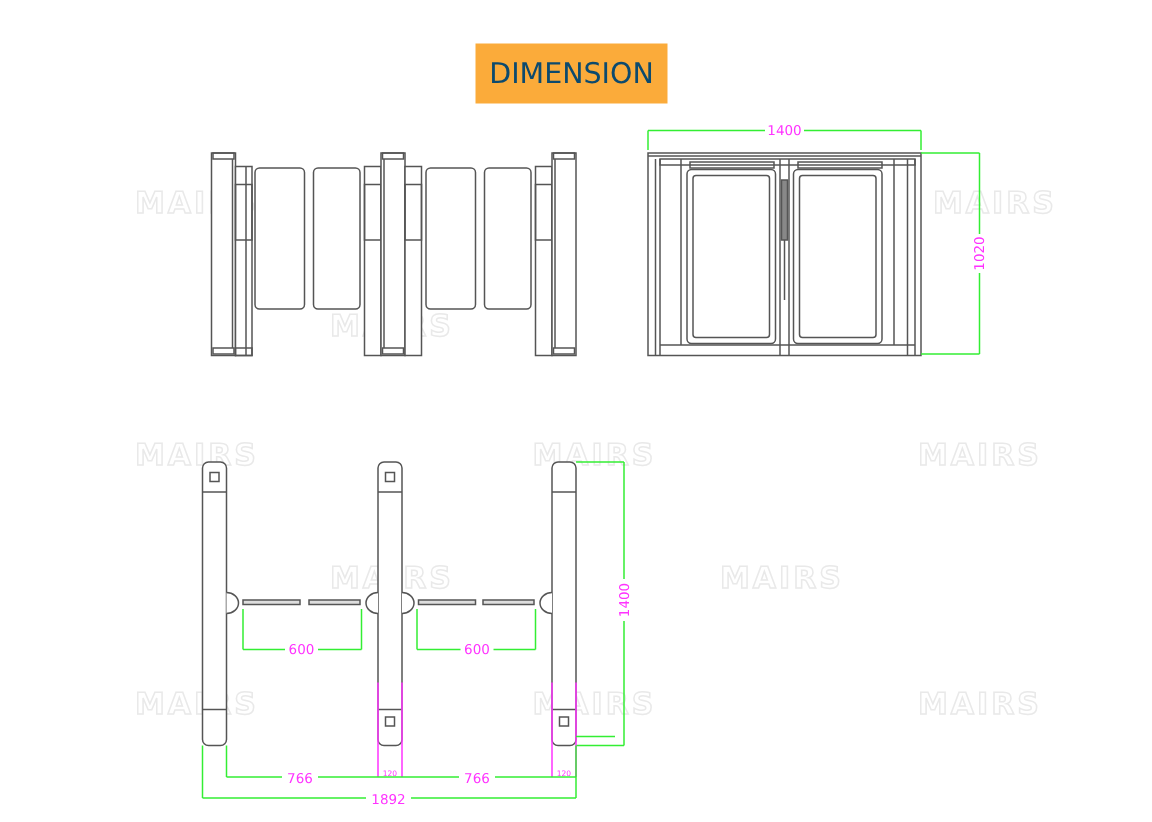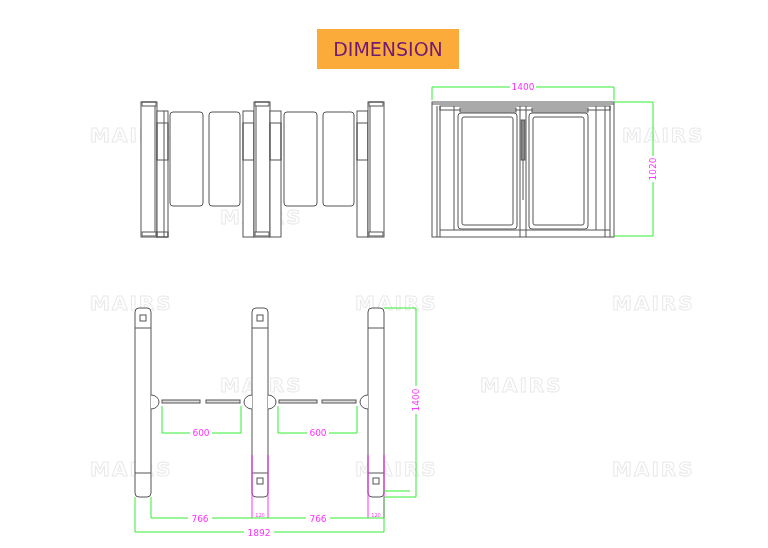--- a/index.html
+++ b/index.html
@@ -1,20 +1,20 @@
 <!DOCTYPE html>
 <html><head>
   <meta charset="utf-8">
   <style>
     html, body { margin: 0; padding: 0; background: #ffffff; }
     body { width: 768px; height: 548px; position: relative; overflow: hidden; font-family: "Liberation Sans", sans-serif; }
     .title-badge {
-      position: absolute; left: 317px; top: 29px; width: 142px; height: 40px;
+      position: absolute; left: 317px; top: 29px; width: 128px; height: 40px;
       background: #fbab3a; display: flex; align-items: center; justify-content: center;
-      font-family: "DejaVu Sans", sans-serif; font-size: 19px; color: #701a75; letter-spacing: 0px;
+      font-family: "DejaVu Sans", sans-serif; font-size: 19px; color: #0c4a6e; letter-spacing: 0px;
     }
     svg.drawing { position: absolute; left: 0; top: 0; }
     .dim-text { font-family: "DejaVu Sans", sans-serif; fill: #ff33ff; }
     .wm { font-family: "DejaVu Sans", sans-serif; font-weight: bold; fill: none; stroke: #e9e9e9; stroke-width: 1; letter-spacing: 2px; }
   </style>
 </head>
 <body>
 
 <div class="title-badge">
   <span>DIMENSION</span>

